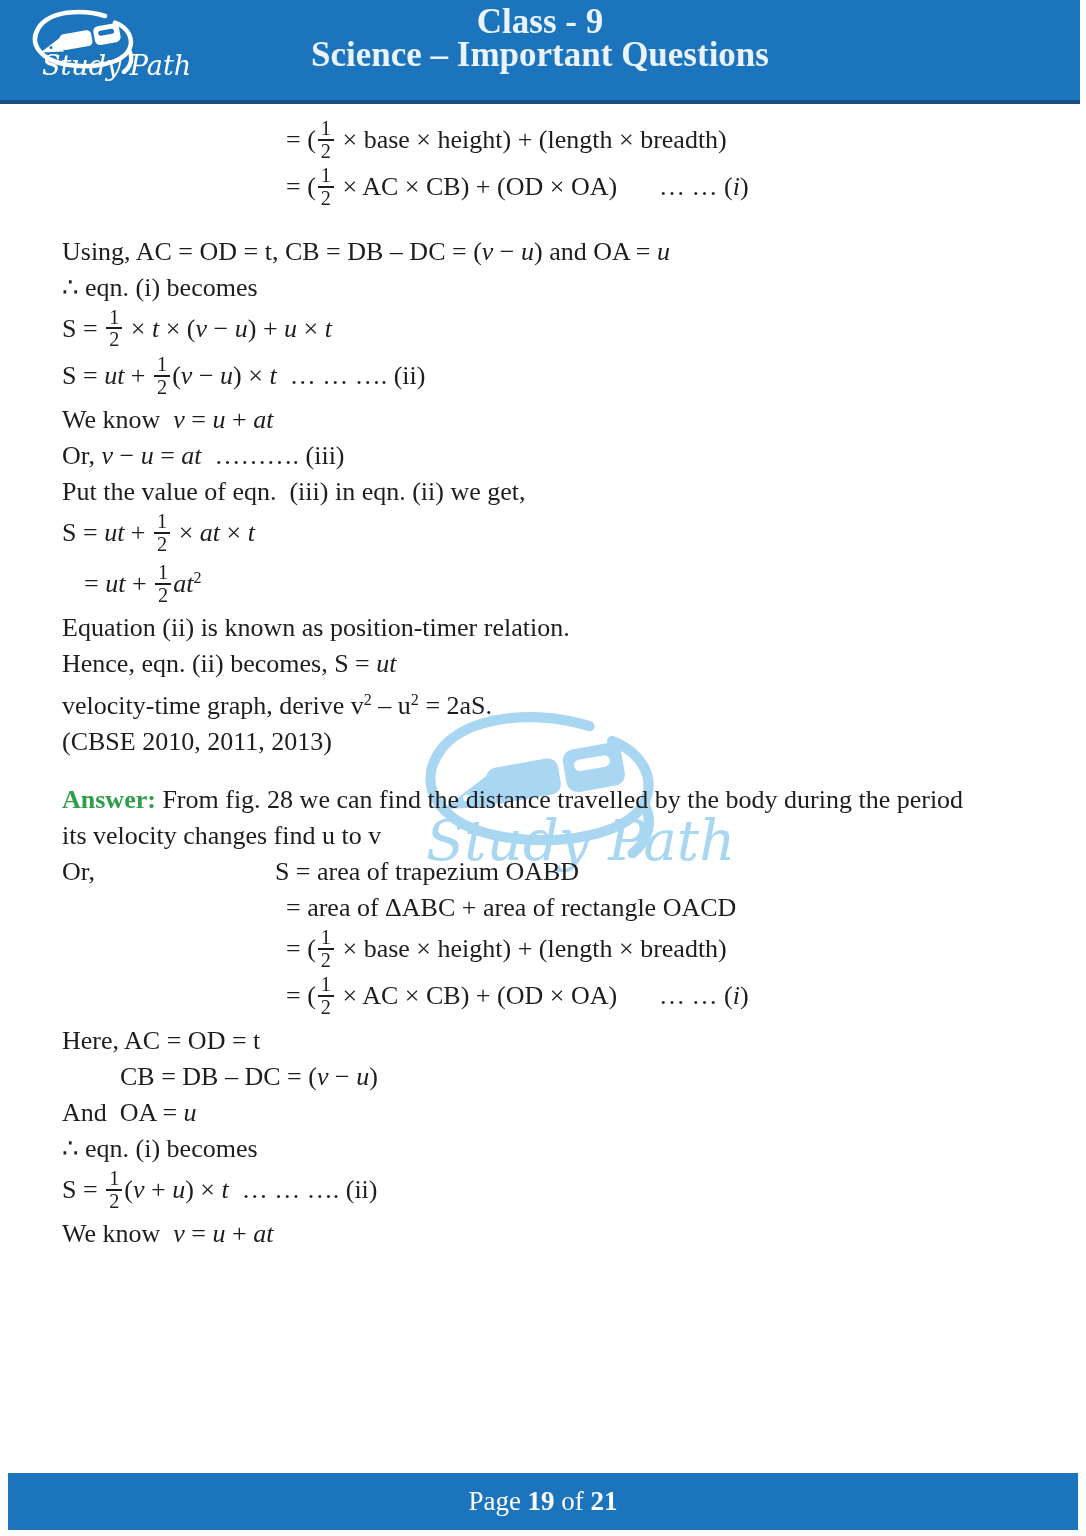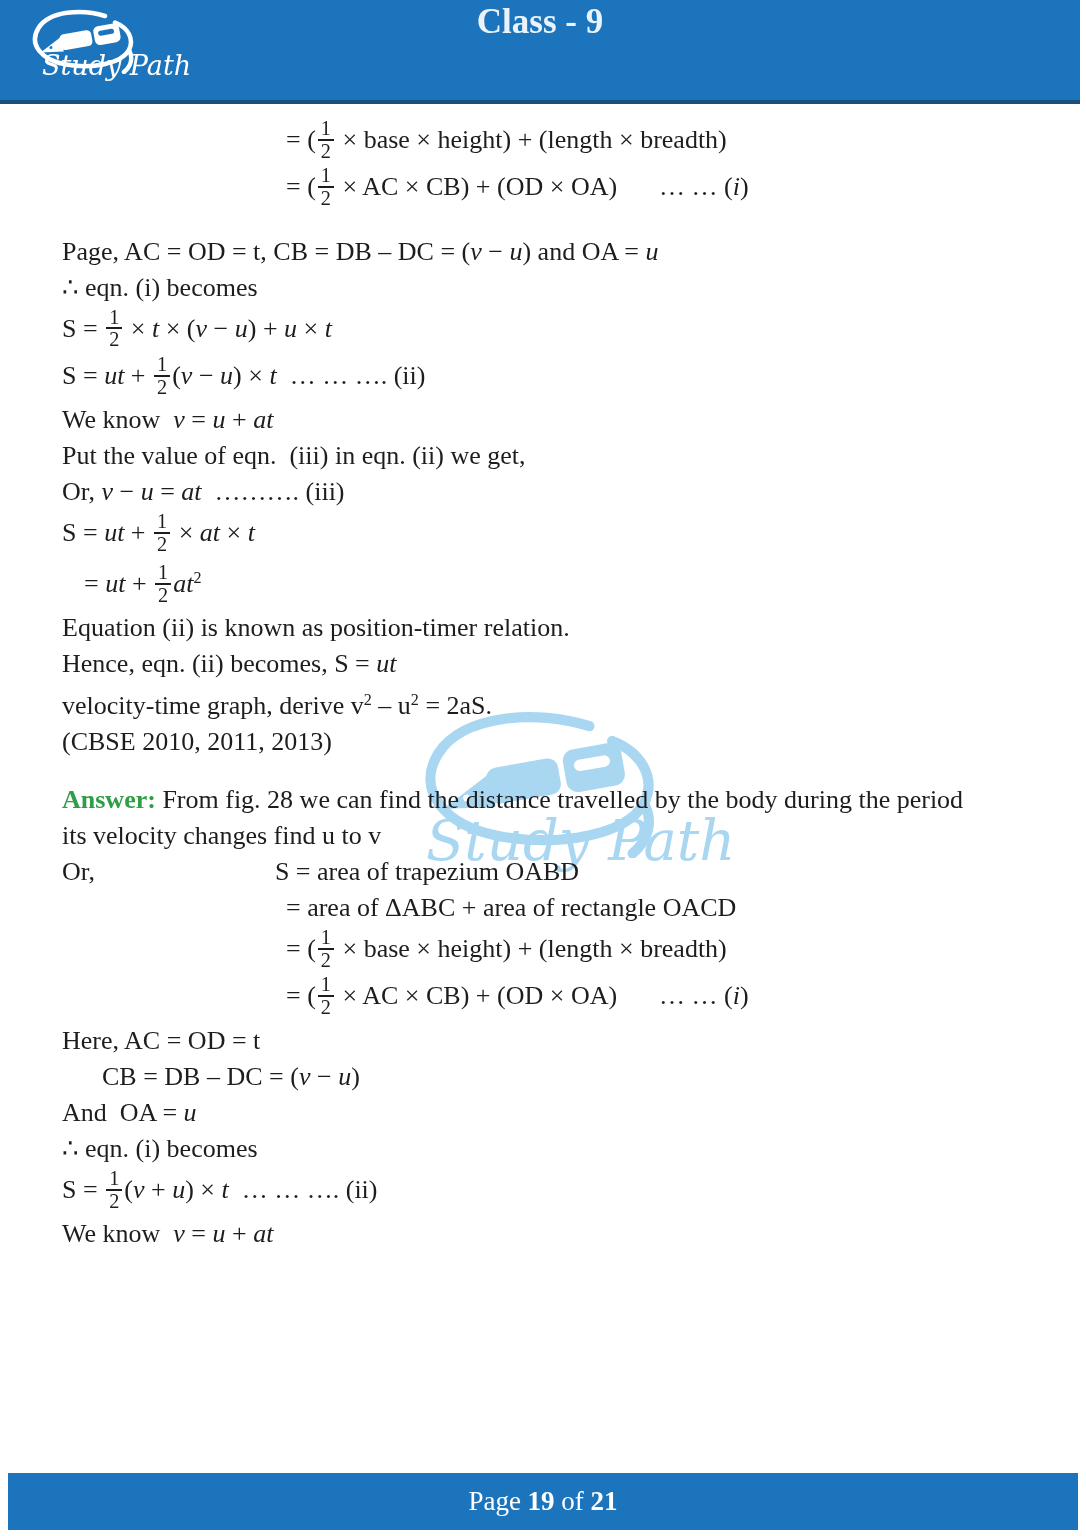--- a/index.html
+++ b/index.html
@@ -30,21 +30,21 @@
              font-family:"DejaVu Serif",serif;white-space:nowrap;}
 
   
   .content{position:absolute;top:112px;left:62px;right:40px;z-index:1;
            font-size:26px;line-height:34px;padding-top:4px;}
   .line{margin:2px 0;white-space:pre;}
   .line.tall{margin:4px 0;}
   .line[data-gap="1"]{margin-top:24px;}
   .line[data-align="eq"]{margin-left:224px;}
   .line[data-align="eqS"]{margin-left:22px;}
-  .line[data-align="sub"]{margin-left:40px;}
+  .line[data-align="sub"]{margin-left:58px;}
   .it{font-style:italic;}
   .b{font-weight:bold;}
   .bg{font-weight:bold;color:var(--answer-green);}
   .frac{display:inline-flex;flex-direction:column;align-items:center;vertical-align:middle;
         line-height:1.02;font-size:0.78em;padding:0 2px;transform:translateY(-2px);}
   .frac .d{border-top:2px solid currentColor;padding:0 3px;}
   .frac .n{padding:0 3px;}
   .supt{font-size:0.62em;vertical-align:0.55em;}
   .gapsp{display:inline-block;}
 
@@ -74,40 +74,41 @@
 
   <header class="banner">
     <div class="logo">
       <svg class="logo-art" viewBox="0 0 220 132">
           <use href="#pen-logo"></use>
         </svg>
       <div class="logo-script">Study Path</div>
     </div>
     <div class="banner-titles">
       <div>Class - 9</div>
+      <div>Science – Important Questions</div>
     </div>
   </header>
 
   <div class="watermark">
     <svg class="wm-art" viewBox="0 0 220 132">
         <use href="#pen-logo"></use>
       </svg>
     <div class="wm-script">Study Path</div>
   </div>
 
   <main class="content" id="content">
       <div class="line tall" data-align="eq"><span>= </span><span>(</span><span class="frac"><span class="n">1</span><span class="d">2</span></span><span> × base × height</span><span>)</span><span> + (length × breadth)</span></div>
       <div class="line tall" data-align="eq"><span>= </span><span>(</span><span class="frac"><span class="n">1</span><span class="d">2</span></span><span> × AC × CB</span><span>)</span><span> + (OD × OA)</span><span class="gapsp" style="width: 42px;"></span><span>… … (</span><span class="it">i</span><span>)</span></div>
-      <div class="line" data-gap="1"><span>Page, AC = OD = t, CB = DB – DC = (</span><span class="it">v</span><span> − </span><span class="it">u</span><span>) and OA = </span><span class="it">u</span></div>
+      <div class="line" data-gap="1"><span>Using, AC = OD = t, CB = DB – DC = (</span><span class="it">v</span><span> − </span><span class="it">u</span><span>) and OA = </span><span class="it">u</span></div>
       <div class="line"><span>∴ eqn. (i) becomes</span></div>
       <div class="line tall"><span>S = </span><span class="frac"><span class="n">1</span><span class="d">2</span></span><span> × </span><span class="it">t</span><span> × (</span><span class="it">v</span><span> − </span><span class="it">u</span><span>) + </span><span class="it">u</span><span> × </span><span class="it">t</span></div>
       <div class="line tall"><span>S = </span><span class="it">ut</span><span> + </span><span class="frac"><span class="n">1</span><span class="d">2</span></span><span>(</span><span class="it">v</span><span> − </span><span class="it">u</span><span>) × </span><span class="it">t</span><span>  … … …. (ii)</span></div>
       <div class="line"><span>We know  </span><span class="it">v</span><span> = </span><span class="it">u</span><span> + </span><span class="it">at</span></div>
+      <div class="line"><span>Or, </span><span class="it">v</span><span> − </span><span class="it">u</span><span> = </span><span class="it">at</span><span>  ………. (iii)</span></div>
       <div class="line"><span>Put the value of eqn.  (iii) in eqn. (ii) we get,</span></div>
-      <div class="line"><span>Or, </span><span class="it">v</span><span> − </span><span class="it">u</span><span> = </span><span class="it">at</span><span>  ………. (iii)</span></div>
       <div class="line tall"><span>S = </span><span class="it">ut</span><span> + </span><span class="frac"><span class="n">1</span><span class="d">2</span></span><span> × </span><span class="it">at</span><span> × </span><span class="it">t</span></div>
       <div class="line tall" data-align="eqS"><span>= </span><span class="it">ut</span><span> + </span><span class="frac"><span class="n">1</span><span class="d">2</span></span><span class="it">at</span><span class="supt">2</span></div>
       <div class="line"><span>Equation (ii) is known as position-timer relation.</span></div>
       <div class="line"><span>Hence, eqn. (ii) becomes, S = </span><span class="it">ut</span></div>
       <div class="line"><span>velocity-time graph, derive v</span><span class="supt">2</span><span> – u</span><span class="supt">2</span><span> = 2aS.</span></div>
       <div class="line"><span>(CBSE 2010, 2011, 2013)</span></div>
       <div class="line" data-gap="1"><span class="bg">Answer:</span><span> From fig. 28 we can find the distance travelled by the body during the period</span></div>
       <div class="line"><span>its velocity changes find u to v</span></div>
       <div class="line"><span>Or,</span><span class="gapsp" style="width: 180px;"></span><span>S = area of trapezium OABD</span></div>
       <div class="line" data-align="eq"><span>= area of ΔABC + area of rectangle OACD</span></div>

